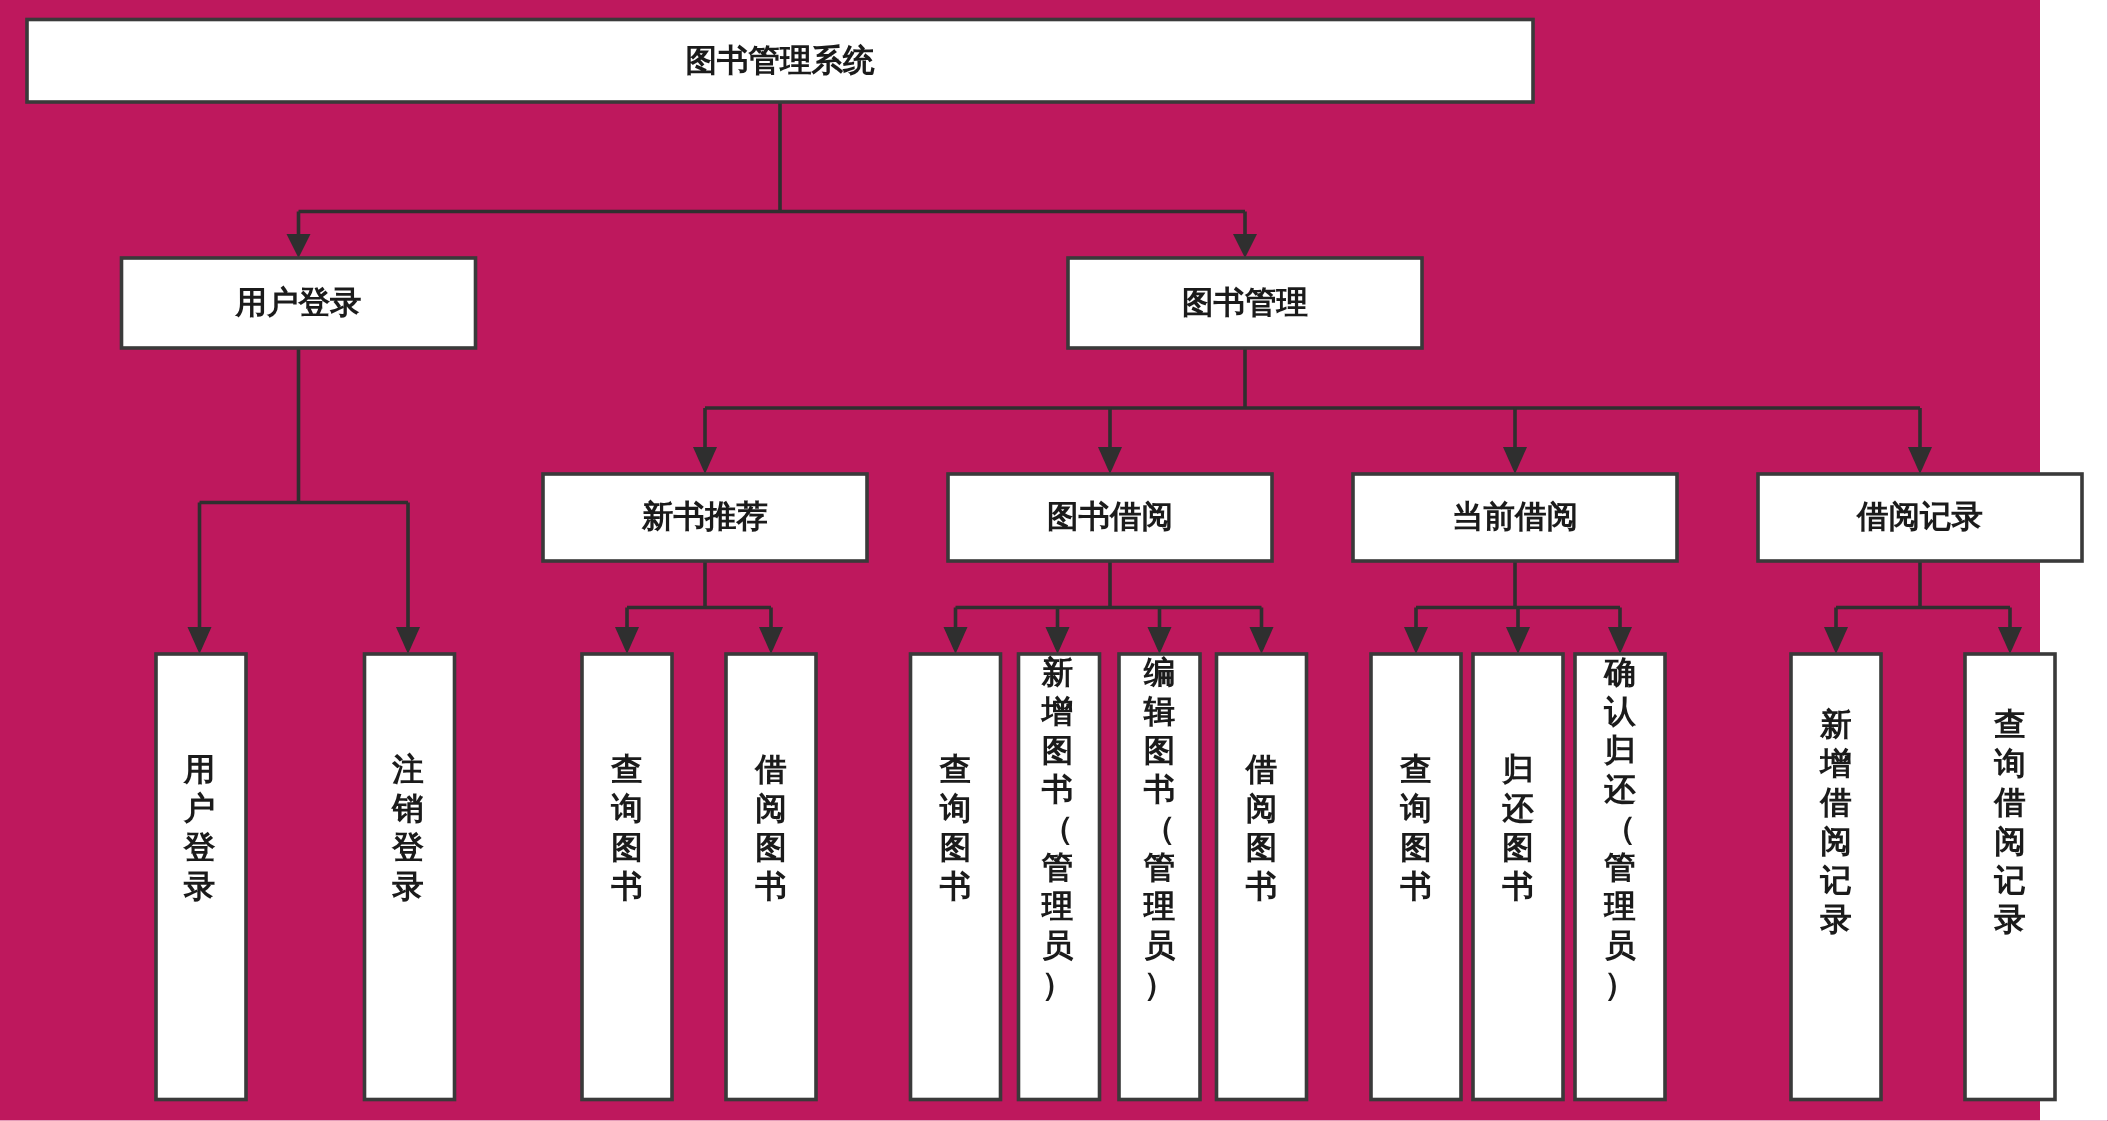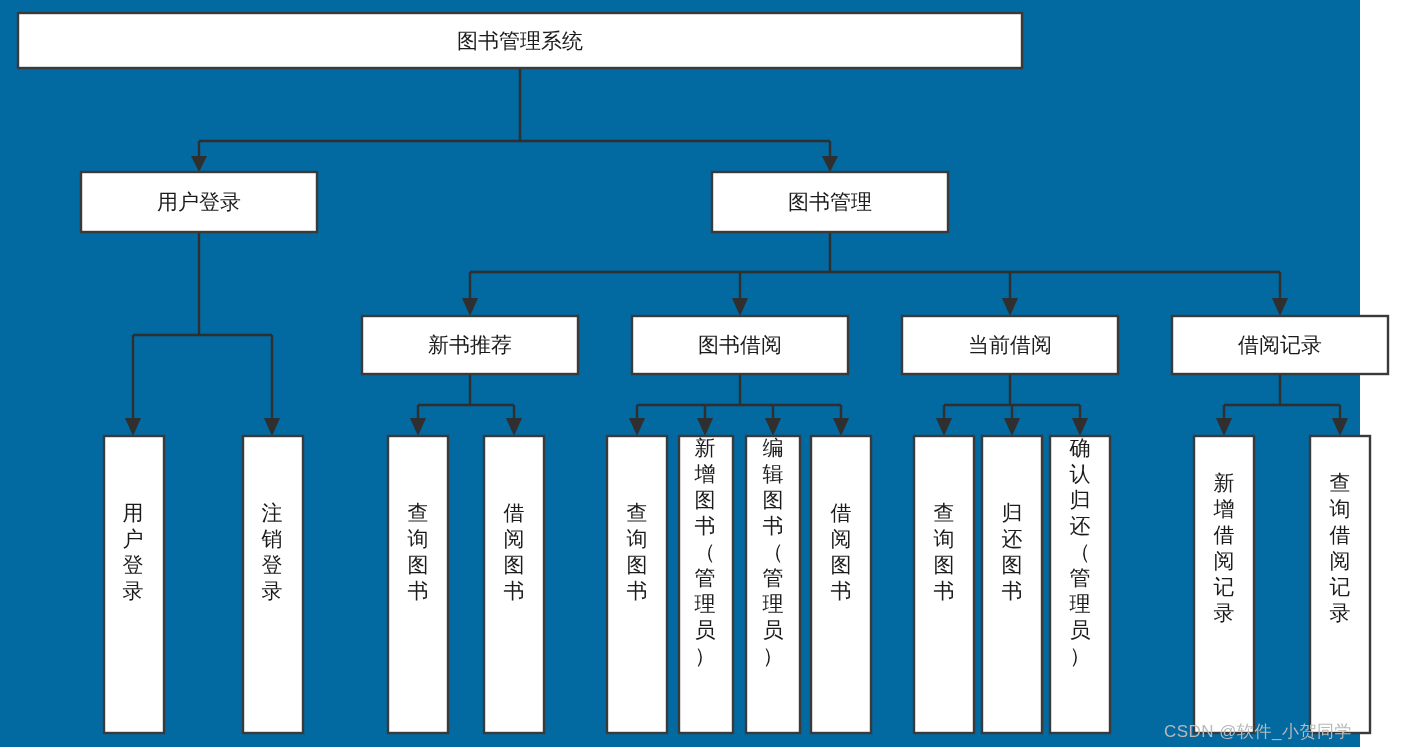--- a/index.html
+++ b/index.html
@@ -10,21 +10,22 @@
   body {
     width: 1405px;
     height: 747px;
     font-family: "Liberation Sans", "DejaVu Sans", sans-serif;
     overflow: hidden;
   }
   #diagram-root {
     position: relative;
     width: 1360px;
     height: 747px;
-    background: #0369a1;
+    background: #be185d;
+    font-weight: bold;
   }
   svg.diagram-canvas {
     position: absolute;
     top: 0;
     left: 0;
     width: 1405px;
     height: 747px;
     display: block;
   }
   .node-box {
@@ -241,15 +242,14 @@
       <text class="node-label-vertical" x="1224" y="490"><tspan x="1224" y="490">新</tspan><tspan x="1224" y="516">增</tspan><tspan x="1224" y="542">借</tspan><tspan x="1224" y="568">阅</tspan><tspan x="1224" y="594">记</tspan><tspan x="1224" y="620">录</tspan></text>
     </g>
 
     <g>
       <rect class="node-box" x="1310" y="436" width="60" height="297"></rect>
       <text class="node-label-vertical" x="1340" y="490"><tspan x="1340" y="490">查</tspan><tspan x="1340" y="516">询</tspan><tspan x="1340" y="542">借</tspan><tspan x="1340" y="568">阅</tspan><tspan x="1340" y="594">记</tspan><tspan x="1340" y="620">录</tspan></text>
     </g>
 
   </svg>
 
-  <div class="watermark-text">CSDN @软件_小贺同学</div>
 
 </div>
 
 </body></html>

